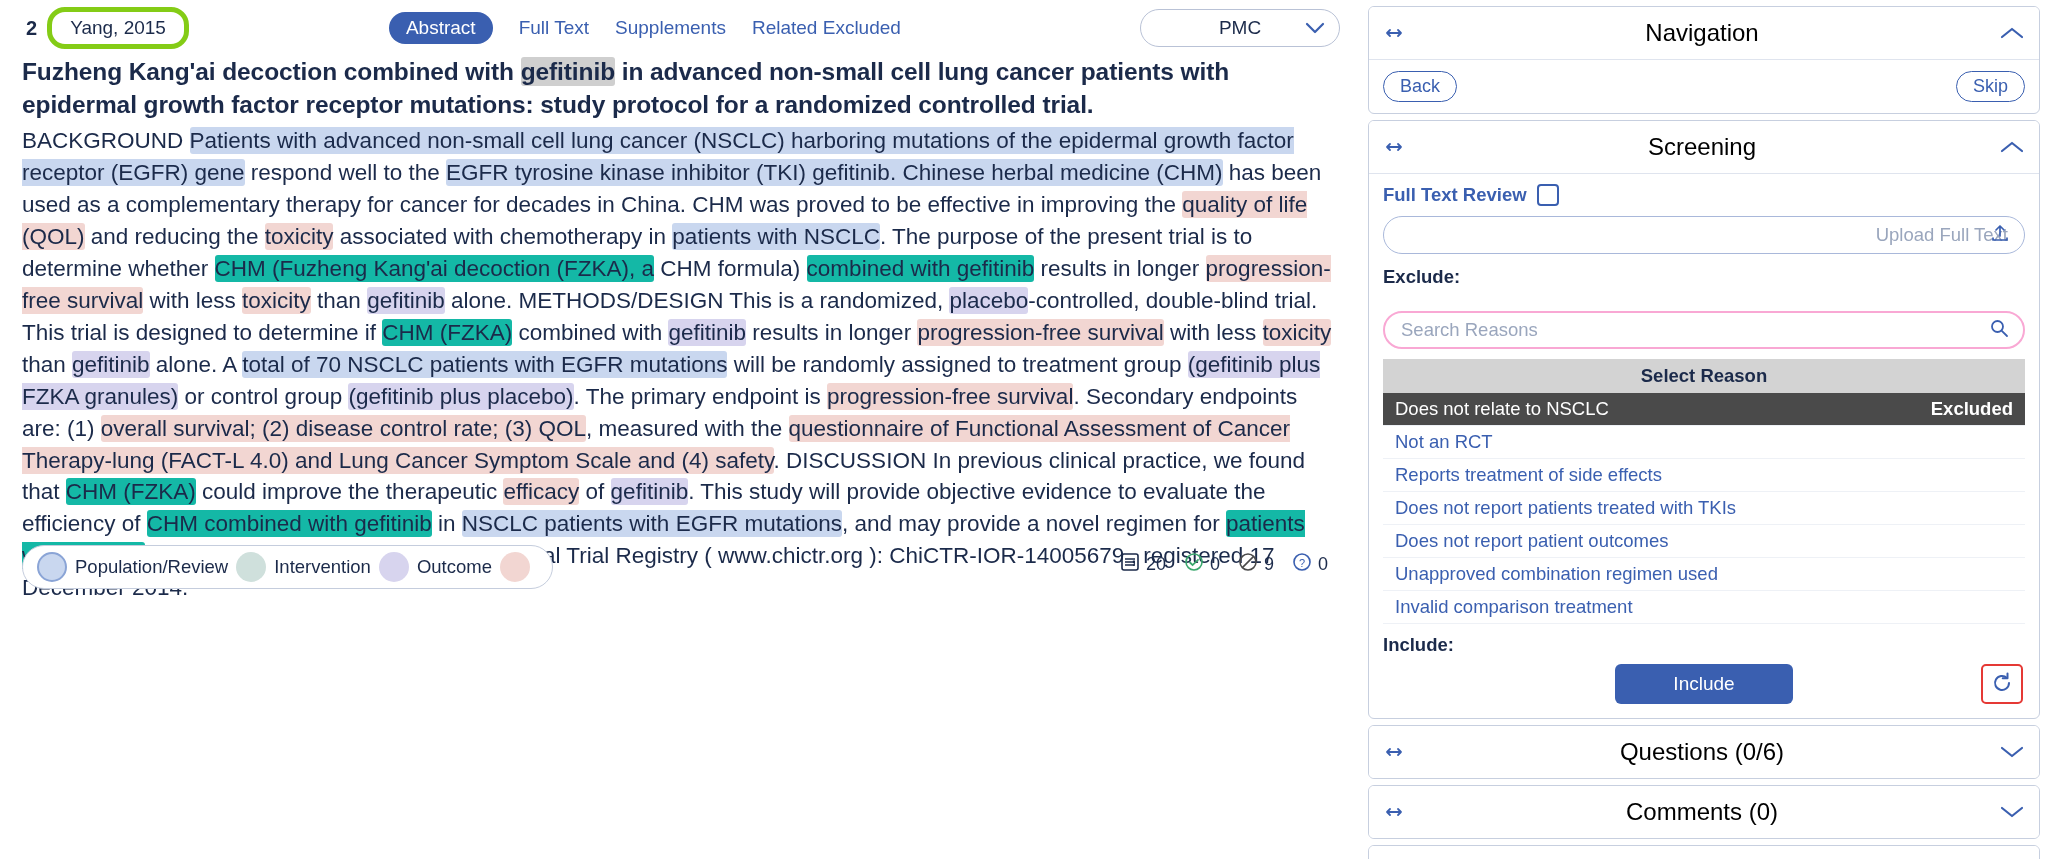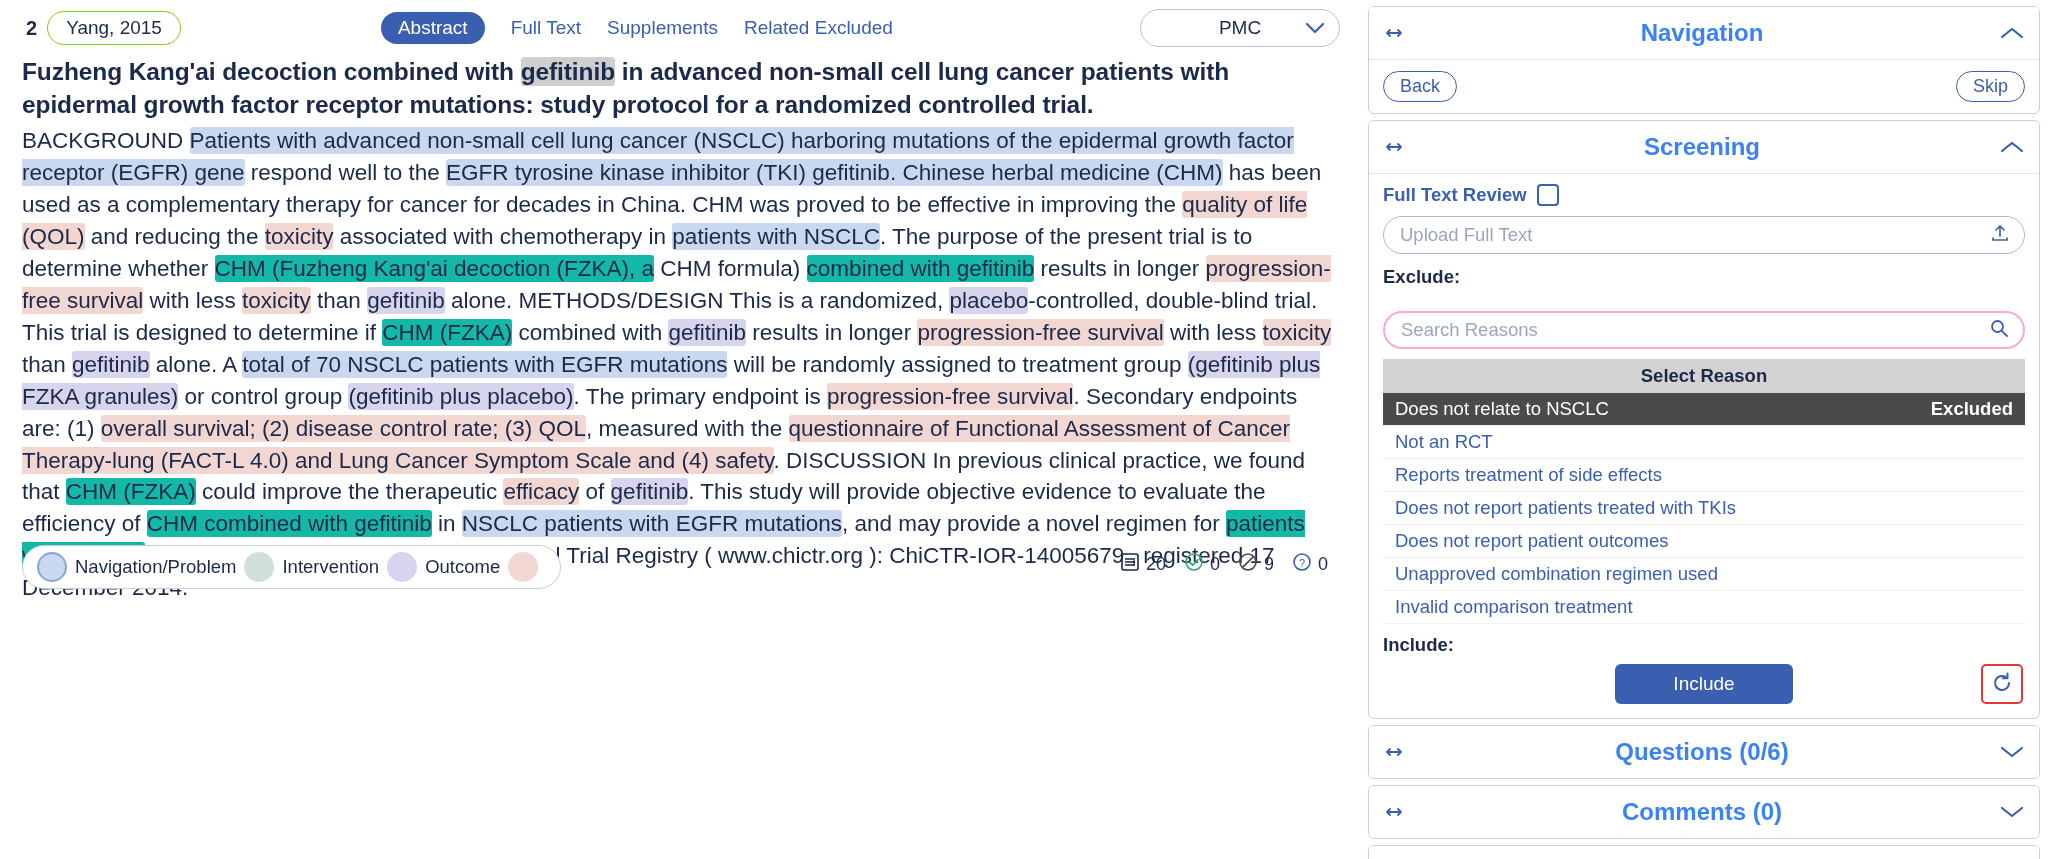--- a/index.html
+++ b/index.html
@@ -31,21 +31,21 @@
     margin-bottom: 10px;
   }
   .record-num {
     font-size: 20px;
     font-weight: bold;
     color: #1b2a4a;
     margin-right: 10px;
     padding-left: 4px;
   }
   .cite-pill {
-    border: 1px solid #84cc16;
+    border: 5px solid #84cc16;
     border-radius: 18px;
     padding: 5px 18px;
     font-size: 19px;
     color: #1b2a4a;
     background: #fff;
     white-space: nowrap;
   }
   .tabs {
     display: flex;
     align-items: center;
@@ -180,22 +180,22 @@
   .card-head .grip {
     color: #3a5fb0;
     font-size: 20px;
     width: 26px;
     text-align: left;
   }
   .card-title {
     flex: 1;
     text-align: center;
     font-size: 24px;
-    font-weight: bold;
-    color: #3b82f6;
+    font-weight: normal;
+    color: #000000;
   }
   .chev-btn {
     width: 30px;
     color: #3a5fb0;
     display: flex;
     justify-content: flex-end;
   }
   svg.chev-ico { display:block; }
 
   .nav-body {
@@ -242,20 +242,21 @@
     height: 38px;
     border: 1px solid #a9b8da;
     border-radius: 19px;
     display: flex;
     align-items: center;
     padding: 0 16px;
     color: #9aa6bd;
     font-size: 18.5px;
     position: relative;
     margin-bottom: 12px;
+    justify-content: flex-end;
   }
   .upload-box .up-ico { position: absolute; right: 14px; color: #3a5fb0; }
   .excl-label {
     font-size: 18.5px;
     font-weight: bold;
     color: #1b2a4a;
     margin-bottom: 23px;
   }
   .search-box {
     height: 38px;
@@ -360,21 +361,21 @@
     </div>
 
     <div class="title" id="record-title">Fuzheng Kang'ai decoction combined with <span class="hl hl-gray">gefitinib</span> in advanced non-small cell lung cancer patients with epidermal growth factor receptor mutations: study protocol for a randomized controlled trial.</div>
 
     <div class="abstract" id="record-abstract">BACKGROUND <span class="hl hl-pop">Patients with advanced non-small cell lung cancer (NSCLC) harboring mutations of the epidermal growth factor receptor (EGFR) gene</span> respond well to the <span class="hl hl-pop">EGFR tyrosine kinase inhibitor (TKI) gefitinib. Chinese herbal medicine (CHM)</span> has been used as a complementary therapy for cancer for decades in China. CHM was proved to be effective in improving the <span class="hl hl-key">quality of life (QOL)</span> and reducing the <span class="hl hl-key">toxicity</span> associated with chemotherapy in <span class="hl hl-pop">patients with NSCLC</span>. The purpose of the present trial is to determine whether <span class="hl hl-int">CHM (Fuzheng Kang'ai decoction (FZKA), a</span> CHM formula) <span class="hl hl-int">combined with gefitinib</span> results in longer <span class="hl hl-key">progression-free survival</span> with less <span class="hl hl-key">toxicity</span> than <span class="hl hl-out">gefitinib</span> alone. METHODS/DESIGN This is a randomized, <span class="hl hl-out">placebo</span>-controlled, double-blind trial. This trial is designed to determine if <span class="hl hl-int">CHM (FZKA)</span> combined with <span class="hl hl-out">gefitinib</span> results in longer <span class="hl hl-key">progression-free survival</span> with less <span class="hl hl-key">toxicity</span> than <span class="hl hl-out">gefitinib</span> alone. A <span class="hl hl-pop">total of 70 NSCLC patients with EGFR mutations</span> will be randomly assigned to treatment group <span class="hl hl-out">(gefitinib plus FZKA granules)</span> or control group <span class="hl hl-out">(gefitinib plus placebo)</span>. The primary endpoint is <span class="hl hl-key">progression-free survival</span>. Secondary endpoints are: (1) <span class="hl hl-key">overall survival; (2) disease control rate; (3) QOL</span>, measured with the <span class="hl hl-key">questionnaire of Functional Assessment of Cancer Therapy-lung (FACT-L 4.0) and Lung Cancer Symptom Scale and (4) safety</span>. DISCUSSION In previous clinical practice, we found that <span class="hl hl-int">CHM (FZKA)</span> could improve the therapeutic <span class="hl hl-key">efficacy</span> of <span class="hl hl-out">gefitinib</span>. This study will provide objective evidence to evaluate the efficiency of <span class="hl hl-int">CHM combined with gefitinib</span> in <span class="hl hl-pop">NSCLC patients with EGFR mutations</span>, and may provide a novel regimen for <span class="hl hl-int">patients with NSCLC</span>. TRIAL REGISTRATION Chinese Clinical Trial Registry ( www.chictr.org ): ChiCTR-IOR-14005679 , registered 17 December 2014.</div>
 
     <div class="legend-row">
       <div class="legend-box">
         <span class="legend-item">
           <span class="dot dot-pop"></span>
-          <span>Navigation/Problem</span>
+          <span>Population/Review</span>
         </span>
         <span class="legend-item">
           <span class="dot dot-int"></span>
           <span>Intervention</span>
         </span>
         <span class="legend-item">
           <span class="dot dot-out"></span>
           <span>Outcome</span>
           <span class="dot dot-key"></span>
         </span>

